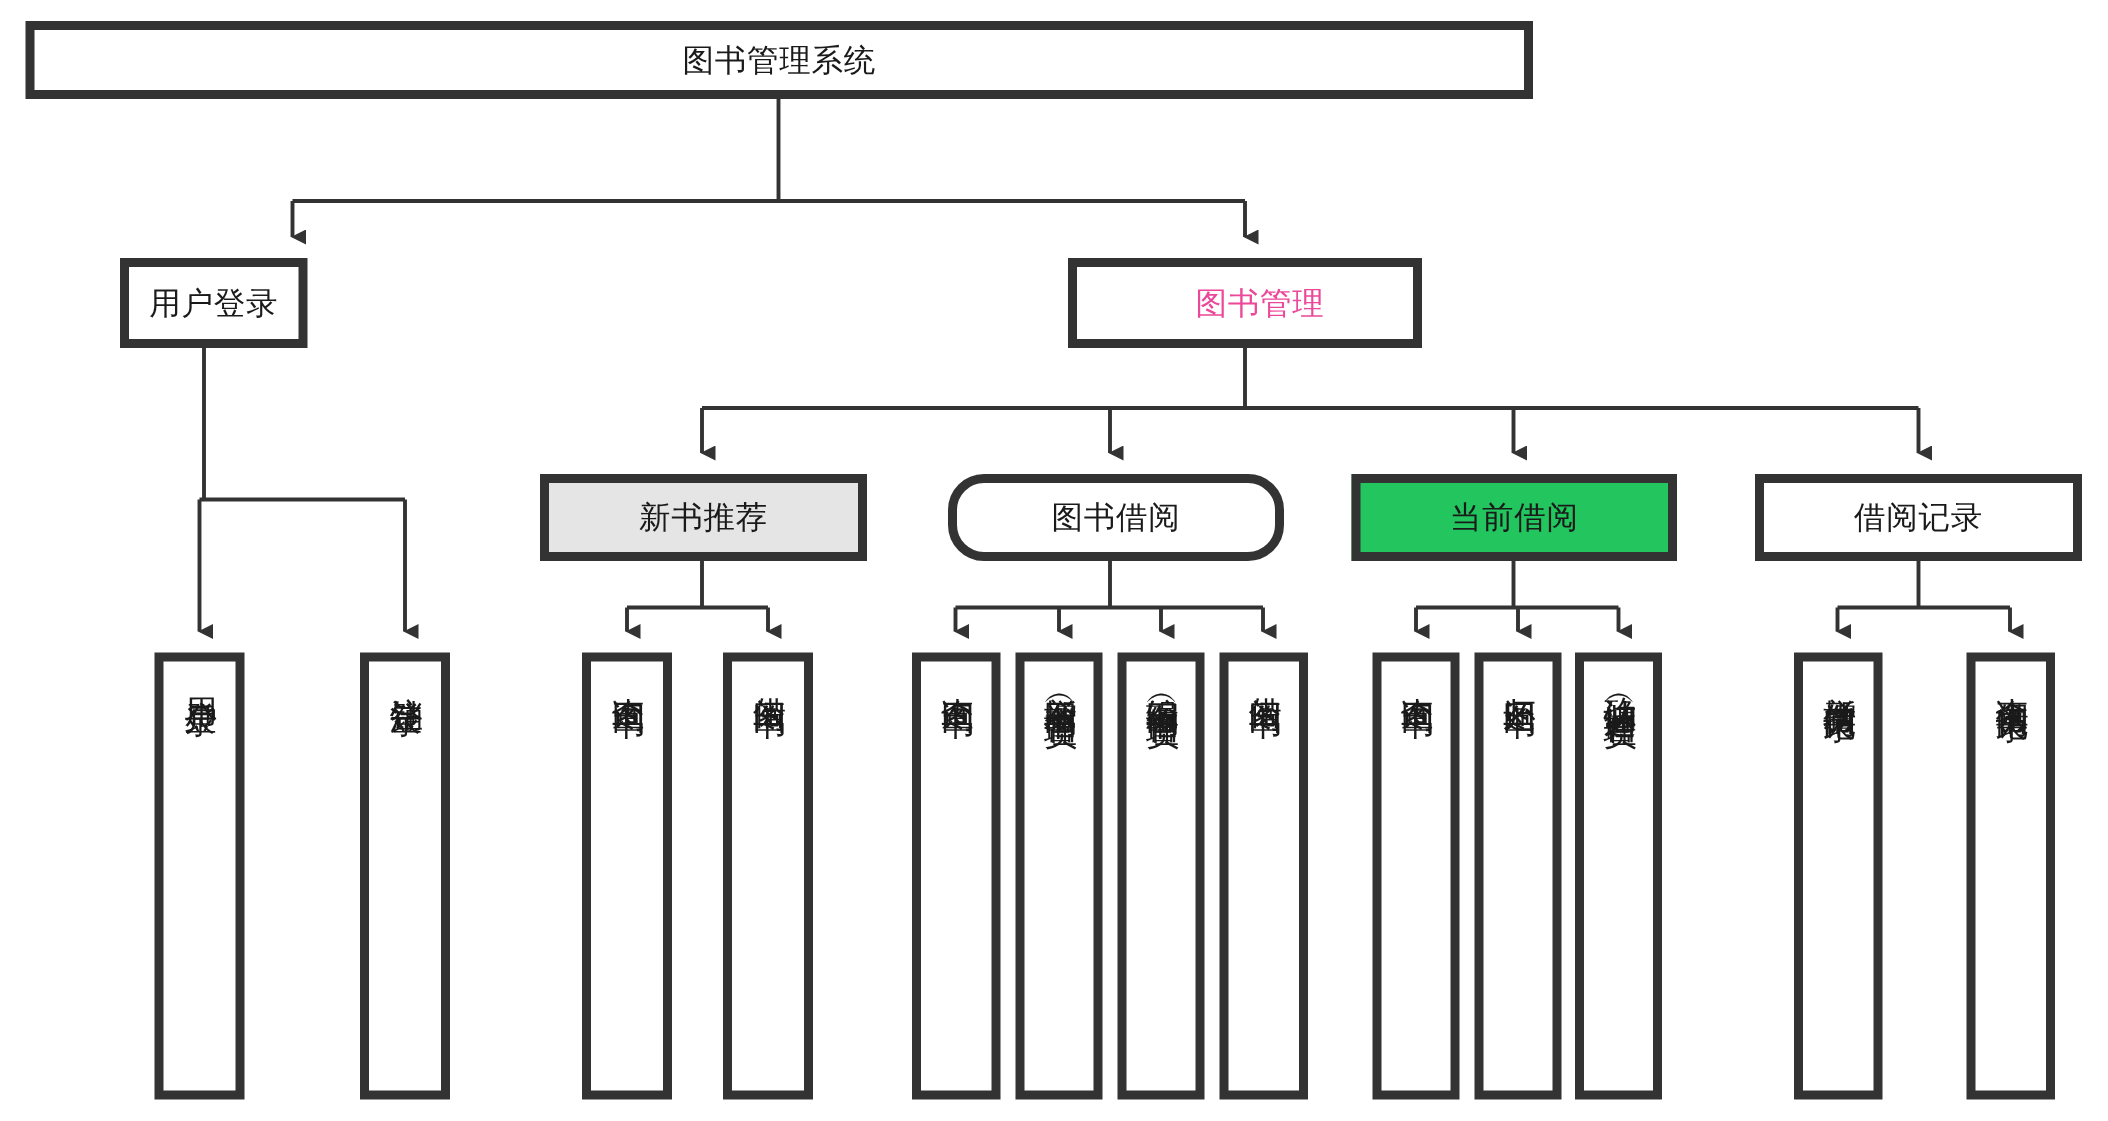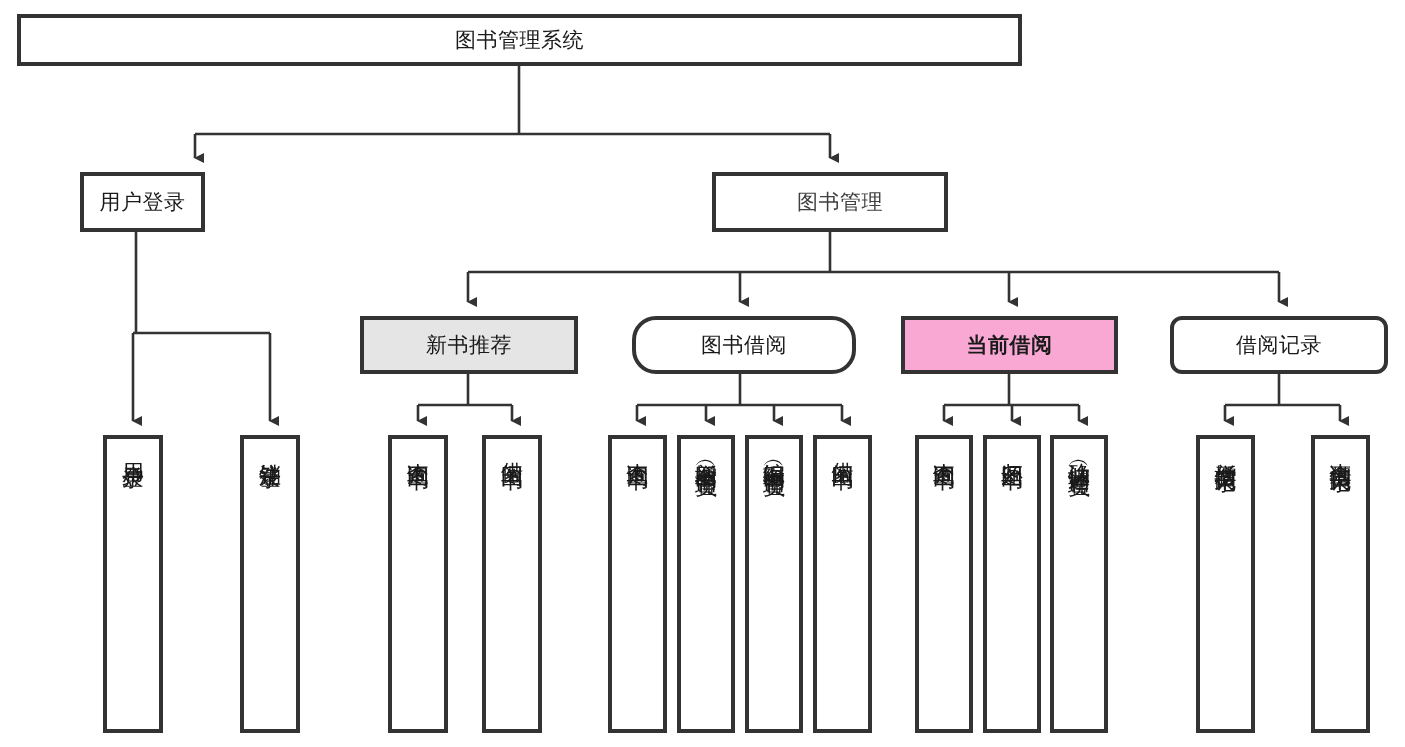--- a/index.html
+++ b/index.html
@@ -22,21 +22,21 @@
     left: 0;
     top: 0;
     width: 1405px;
     height: 747px;
     pointer-events: none;
   }
   .node {
     position: absolute;
     box-sizing: border-box;
     background: #ffffff;
-    border: 4px solid #f97316;
+    border: 6px solid #f97316;
     display: flex;
     align-items: center;
     justify-content: center;
     z-index: 3;
   }
   .node .lbl {
     color: #1a1a1a;
     font-size: 21px;
     line-height: 1.25;
     letter-spacing: 0.5px;
@@ -123,33 +123,33 @@
   </svg>
 
   <div class="node" style="left: 17px; top: 14px; width: 1005px; height: 52px; border-color: rgb(51, 51, 51); background: rgb(255, 255, 255);">
     <span class="lbl" style="color: rgb(26, 26, 26);">图书管理系统</span>
   </div>
 
   <div class="node" style="left: 80px; top: 172px; width: 125px; height: 60px; border-color: rgb(51, 51, 51); background: rgb(255, 255, 255);">
     <span class="lbl" style="color: rgb(26, 26, 26);">用户登录</span>
   </div>
   <div class="node" style="left: 712px; top: 172px; width: 236px; height: 60px; border-color: rgb(51, 51, 51); background: rgb(255, 255, 255);">
-    <span class="lbl" style="color: #404040; margin-left: 20px;">图书管理</span>
+    <span class="lbl" style="color: #ec4899; margin-left: 20px;">图书管理</span>
   </div>
 
   <div class="node" style="left: 360px; top: 316px; width: 218px; height: 58px; border-color: rgb(51, 51, 51); background: #e5e5e5;">
     <span class="lbl" style="color: rgb(26, 26, 26);">新书推荐</span>
   </div>
   <div class="node" style="left: 632px; top: 316px; width: 224px; height: 58px; border-color: rgb(51, 51, 51); background: rgb(255, 255, 255); border-radius: 24px;">
     <span class="lbl" style="color: rgb(26, 26, 26);">图书借阅</span>
   </div>
-  <div class="node" style="left: 901px; top: 316px; width: 217px; height: 58px; border-color: rgb(51, 51, 51); background: #f9a8d4; font-weight: bold;">
+  <div class="node" style="left: 901px; top: 316px; width: 217px; height: 58px; border-color: rgb(51, 51, 51); background: #22c55e;">
     <span class="lbl" style="color: rgb(26, 26, 26);">当前借阅</span>
   </div>
-  <div class="node" style="left: 1170px; top: 316px; width: 218px; height: 58px; border-color: rgb(51, 51, 51); background: rgb(255, 255, 255); border-radius: 12px;">
+  <div class="node" style="left: 1170px; top: 316px; width: 218px; height: 58px; border-color: rgb(51, 51, 51); background: rgb(255, 255, 255);">
     <span class="lbl" style="color: rgb(26, 26, 26);">借阅记录</span>
   </div>
 
   <div class="node leaf" style="left: 103px; top: 435px; width: 60px; height: 298px; border-color: rgb(51, 51, 51); background: rgb(255, 255, 255);">
     <span class="lbl" style="color: rgb(26, 26, 26);">用户登录</span>
   </div>
   <div class="node leaf" style="left: 240px; top: 435px; width: 60px; height: 298px; border-color: rgb(51, 51, 51); background: rgb(255, 255, 255);">
     <span class="lbl" style="color: rgb(26, 26, 26);">注销登录</span>
   </div>
   <div class="node leaf" style="left: 388px; top: 435px; width: 60px; height: 298px; border-color: rgb(51, 51, 51); background: rgb(255, 255, 255);">

